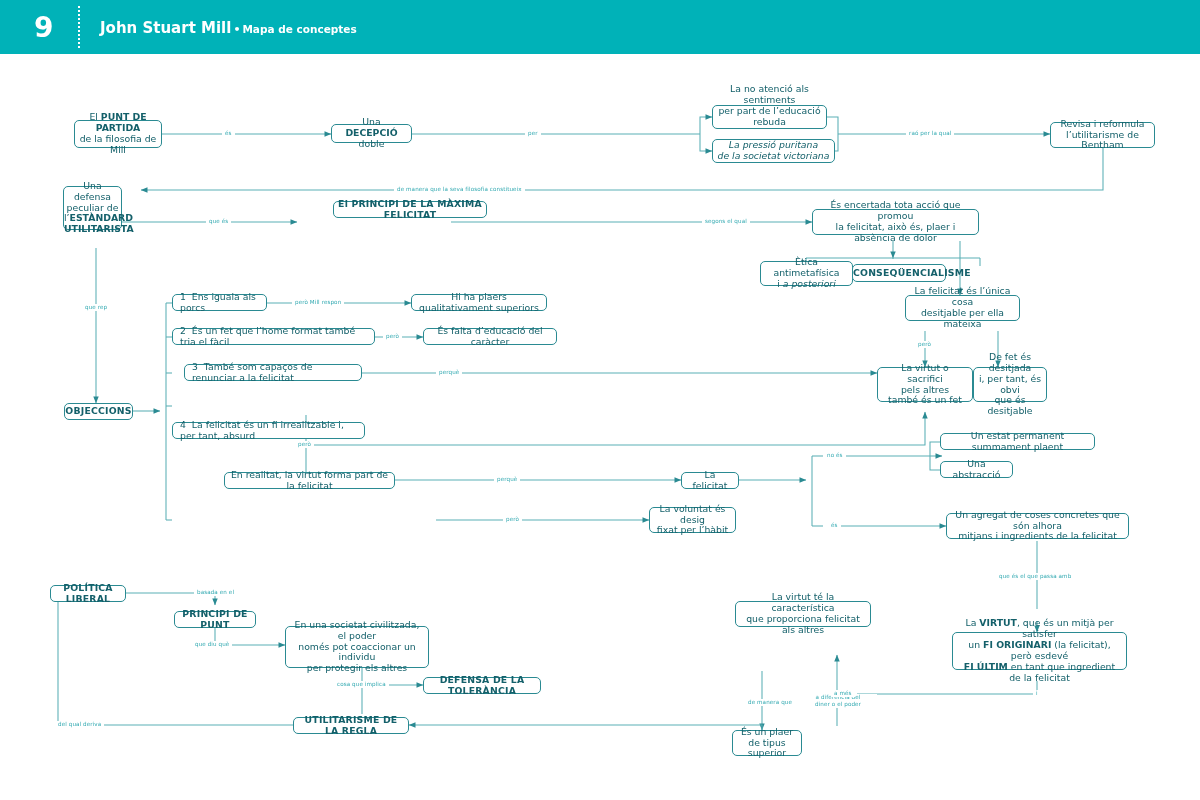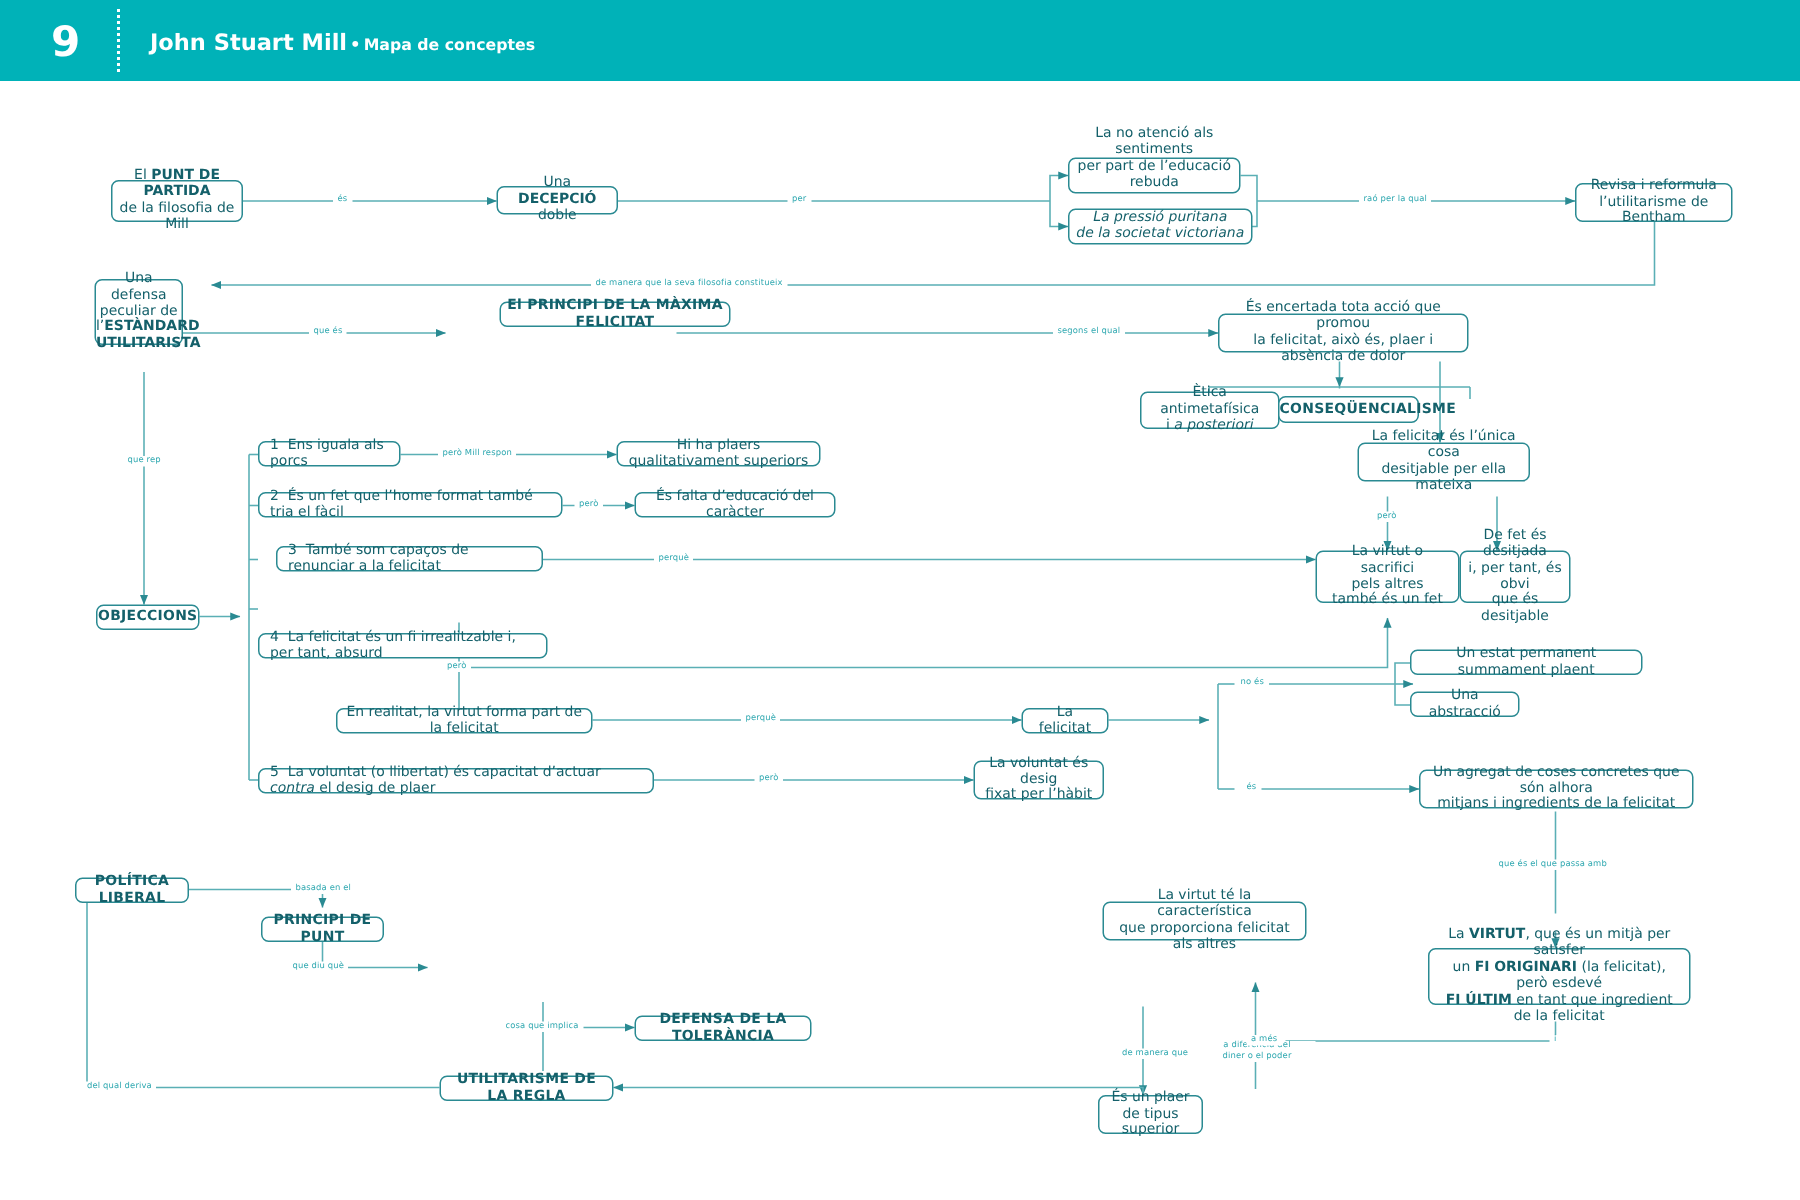--- a/index.html
+++ b/index.html
@@ -262,23 +262,20 @@
 </div>
 
 <div class="node n-plain" style="left:224px;top:418px;width:171px;height:17px;">
   <div class="inner">En realitat, la virtut forma part de la felicitat</div>
 </div>
 
 <div class="node n-plain" style="left:681px;top:418px;width:58px;height:17px;">
   <div class="inner">La felicitat</div>
 </div>
 
-<div class="node n-num" style="left:172px;top:458px;width:264px;height:17px;">
-  <div class="inner">5&nbsp;&nbsp;La voluntat (o llibertat) és capacitat d’actuar <i>contra</i> el desig de plaer</div>
-</div>
 
 <div class="node n-plain" style="left:649px;top:453px;width:87px;height:26px;">
   <div class="inner">La voluntat és desig<br>fixat per l’hàbit</div>
 </div>
 
 <div class="node n-plain" style="left:940px;top:379px;width:155px;height:17px;">
   <div class="inner">Un estat permanent summament plaent</div>
 </div>
 
 <div class="node n-plain" style="left:940px;top:407px;width:73px;height:17px;">
@@ -294,20 +291,23 @@
 </div>
 
 <div class="node n-bold" style="left:50px;top:531px;width:76px;height:17px;">
   <div class="inner">POLÍTICA LIBERAL</div>
 </div>
 
 <div class="node n-bold" style="left:174px;top:557px;width:82px;height:17px;">
   <div class="inner">PRINCIPI DE PUNT</div>
 </div>
 
+<div class="node n-plain" style="left:285px;top:572px;width:144px;height:42px;">
+  <div class="inner">En una societat civilitzada, el poder<br>només pot coaccionar un individu<br>per protegir els altres</div>
+</div>
 
 <div class="node n-bold" style="left:423px;top:623px;width:118px;height:17px;">
   <div class="inner">DEFENSA DE LA TOLERÀNCIA</div>
 </div>
 
 <div class="node n-bold" style="left:293px;top:663px;width:116px;height:17px;">
   <div class="inner">UTILITARISME DE LA REGLA</div>
 </div>
 
 <div class="node n-plain" style="left:735px;top:547px;width:136px;height:26px;">

